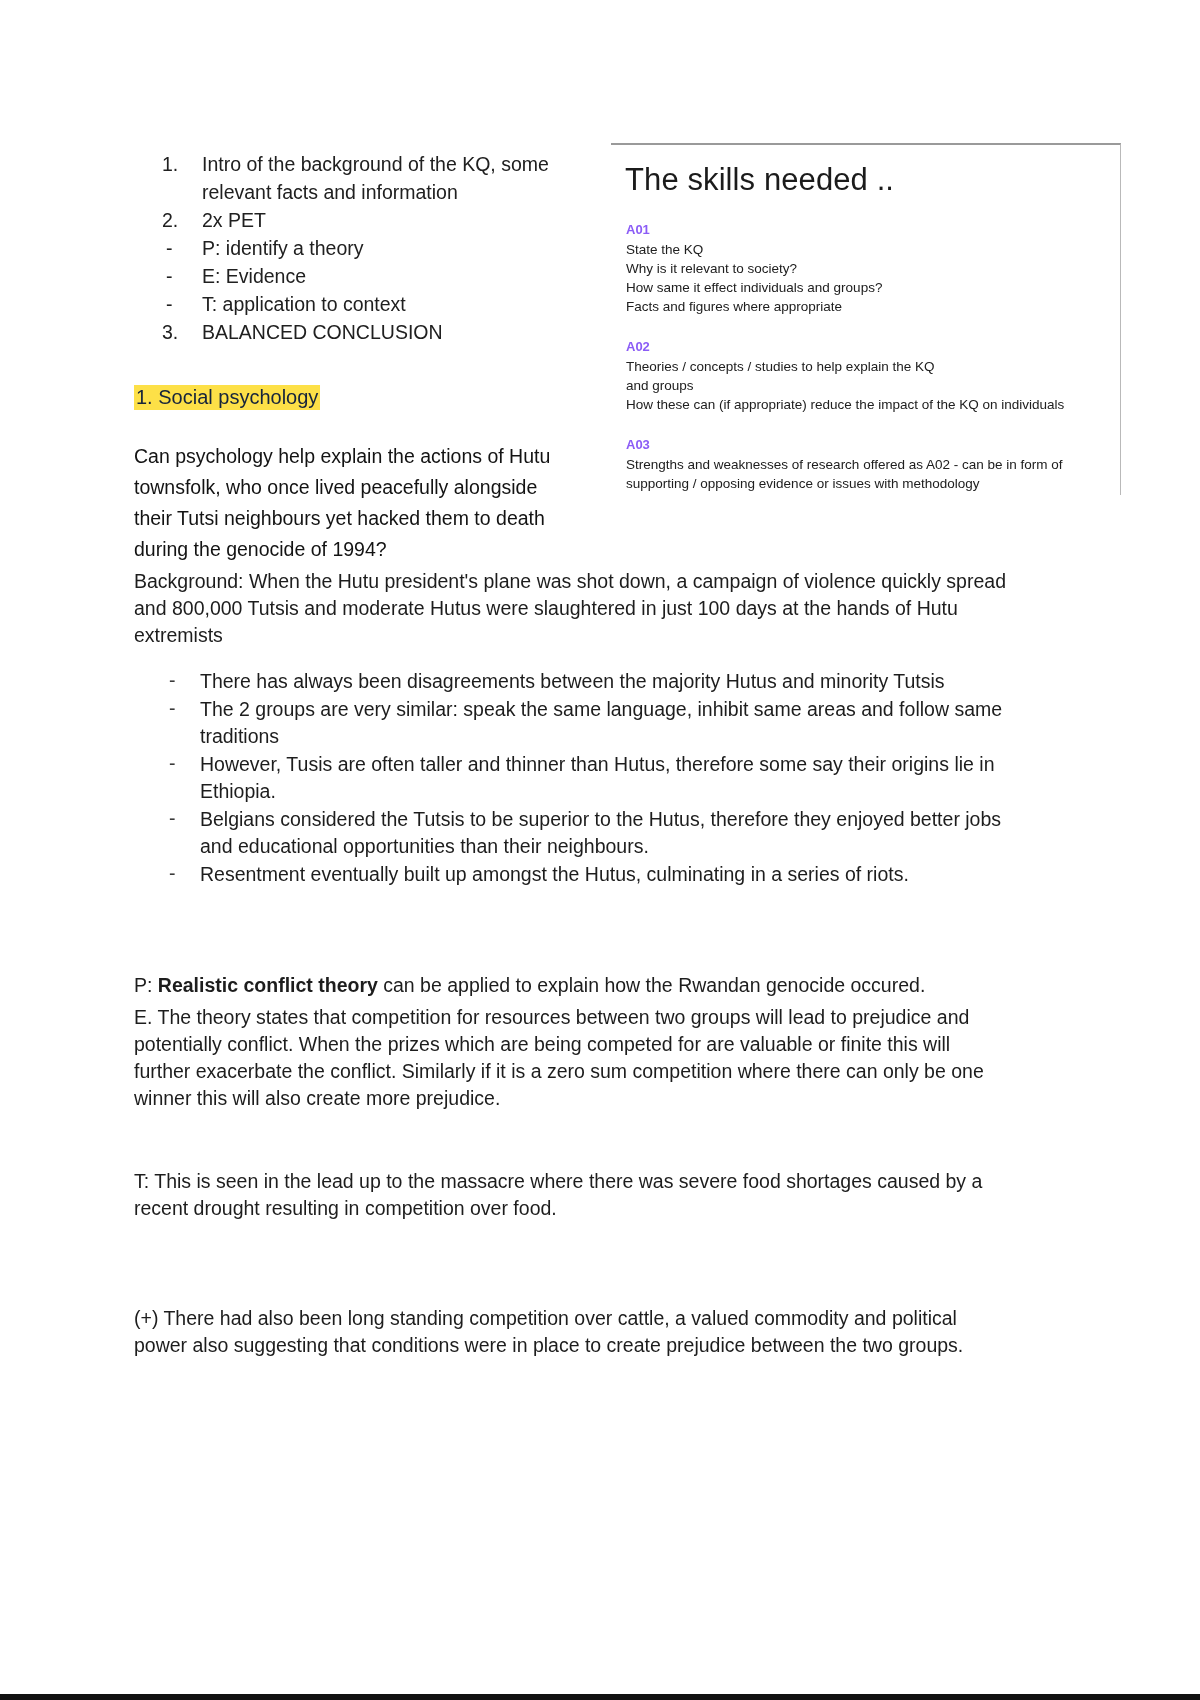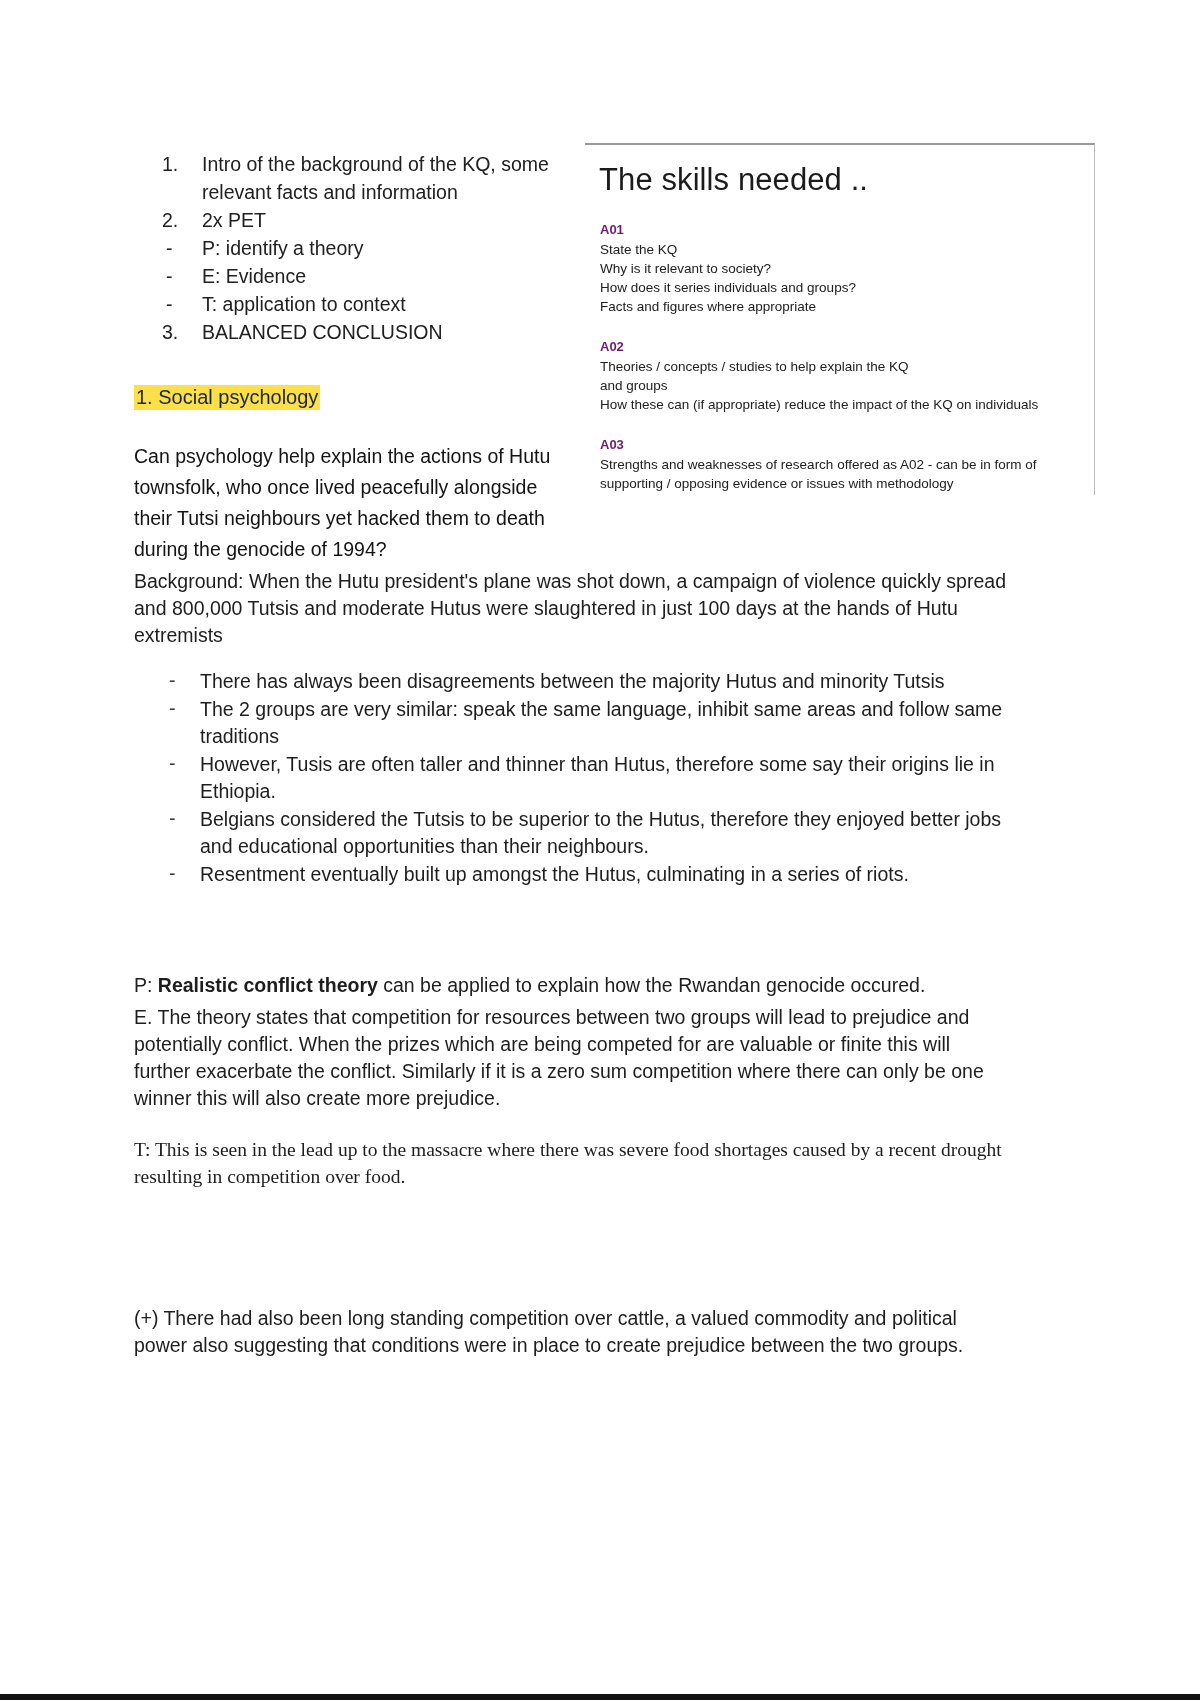--- a/index.html
+++ b/index.html
@@ -81,21 +81,21 @@
     font-size: 19.5px;
     line-height: 31px;
     font-weight: normal;
     color: #131313;
     width: 430px;
   }
 
   
   .skills-box {
     position: absolute;
-    left: 585px;
+    left: 611px;
     top: 143px;
     width: 510px;
     height: 352px;
     border-top: 2px solid #9a9a9a;
     border-right: 1px solid #b9b9b9;
     background: #ffffff;
     box-sizing: border-box;
     padding: 16px 0 0 10px;
   }
   .skills-title {
@@ -106,21 +106,21 @@
     letter-spacing: 0.1px;
     margin: 0 0 0 4px;
   }
   .skills-section {
     margin-top: 22px;
     margin-left: 5px;
   }
   .skills-section .code {
     font-size: 13px;
     font-weight: bold;
-    color: #701a75;
+    color: #8b5cf6;
     line-height: 18px;
     margin-bottom: 1px;
   }
   .skills-section .line {
     font-size: 13.5px;
     line-height: 19px;
     color: #202020;
   }
 
   
@@ -216,21 +216,21 @@
 
     </div>
 
     <div class="skills-box">
       <div class="skills-title">The skills needed ..</div>
 
       <div class="skills-section">
         <div class="code">A01</div>
         <div class="line">State the KQ</div>
         <div class="line">Why is it relevant to society?</div>
-        <div class="line">How does it series individuals and groups?</div>
+        <div class="line">How same it effect individuals and groups?</div>
         <div class="line">Facts and figures where appropriate</div>
       </div>
 
       <div class="skills-section">
         <div class="code">A02</div>
         <div class="line">Theories / concepts / studies to help explain the KQ</div>
         <div class="line">and groups</div>
         <div class="line">How these can (if appropriate) reduce the impact of the KQ on individuals</div>
       </div>
 
@@ -267,21 +267,21 @@
       <li>
         <span class="dash">-</span>
         <span>Resentment eventually built up amongst the Hutus, culminating in a series of riots.</span>
       </li>
     </ul>
 
     <div class="para bold-lead" style="top:972px;"><span>P: </span><b>Realistic conflict theory</b><span> can be applied to explain how the Rwandan genocide occured.</span></div>
 
     <div class="para" style="top:1004px;">E. The theory states that competition for resources between two groups will lead to prejudice and potentially conflict. When the prizes which are being competed for are valuable or finite this will further exacerbate the conflict. Similarly if it is a zero sum competition where there can only be one winner this will also create more prejudice.</div>
 
-    <div class="para" style="top:1136px;font-family:Liberation Serif, serif;">T: This is seen in the lead up to the massacre where there was severe food shortages caused by a recent drought resulting in competition over food.</div>
+    <div class="para" style="top:1168px;">T: This is seen in the lead up to the massacre where there was severe food shortages caused by a recent drought resulting in competition over food.</div>
 
     <div class="para" style="top:1305px;">(+) There had also been long standing competition over cattle, a valued commodity and political power also suggesting that conditions were in place to create prejudice between the two groups.</div>
 
   </div>
 
   <div class="footer-rule"></div>
 
 </div>
 
 </body></html>

